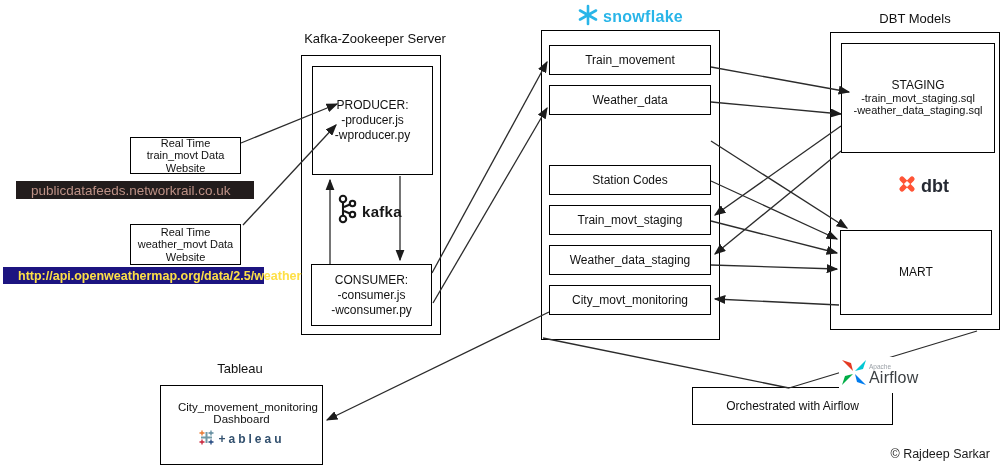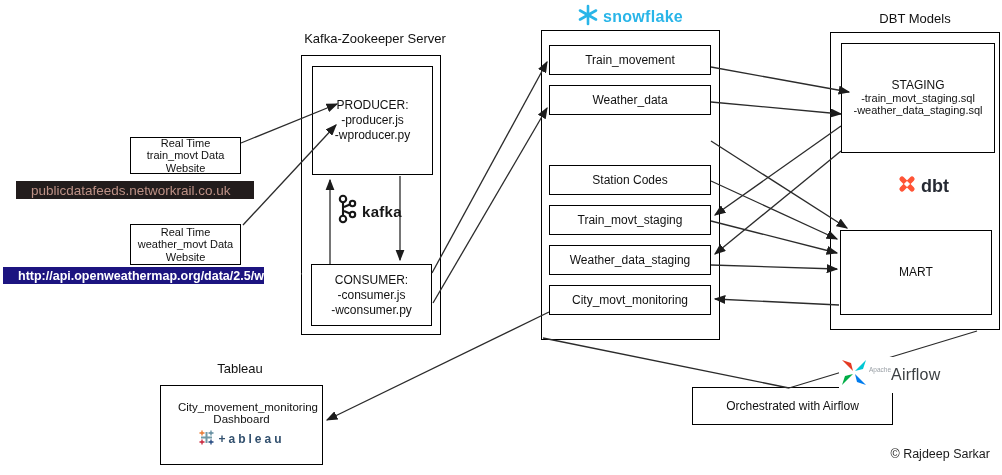--- a/index.html
+++ b/index.html
@@ -11,30 +11,30 @@
   .frame{position:absolute;border:1.6px solid #000;background:#fff;box-sizing:border-box;z-index:0;}
   .lbl{position:absolute;text-align:center;z-index:1;}
   .t12{font-size:12px;line-height:15px;}
   .t11{font-size:11px;line-height:12.5px;}
   .t13{font-size:13px;line-height:15px;}
   svg.wires{position:absolute;left:0;top:0;z-index:2;pointer-events:none;}
   .urlbar{position:absolute;box-sizing:border-box;display:flex;align-items:center;
           padding:0 15px;white-space:nowrap;z-index:1;}
   #url-rail{left:16px;top:181px;width:238px;height:18px;background:#221c1c;color:#bd9186;
             font-size:13.5px;}
-  #url-weather{left:3px;top:267px;width:261px;height:17px;background:#1c1480;color:#ffffff;
+  #url-weather{left:3px;top:267px;width:261px;height:17px;background:#1c1480;color:#fde047;
                font-weight:bold;font-size:12.5px;}
   .logo-row{position:absolute;display:flex;align-items:center;gap:4px;z-index:3;}
   .sf-text{color:#29b5e8;font-size:16px;font-weight:bold;letter-spacing:.3px;}
   .kafka-text{color:#161616;font-size:15px;font-weight:bold;letter-spacing:.3px;}
   .dbt-text{color:#262a33;font-size:18px;font-weight:bold;}
   .tab-text{color:#32506e;font-size:12px;letter-spacing:3px;font-weight:bold;}
   .airflow-wrap{position:absolute;left:839px;top:357px;width:92px;height:36px;background:#fff;
                 display:flex;align-items:center;z-index:3;}
-  .airflow-names{display:flex;flex-direction:row;line-height:1;}
+  .airflow-names{display:flex;flex-direction:column;line-height:1;}
   .airflow-apache{font-size:6.5px;color:#9aa0a6;}
   .airflow-name{font-size:16px;color:#3c4043;letter-spacing:.2px;}
   #credit{position:absolute;right:12px;top:447px;font-size:12.5px;color:#1b1b1b;z-index:1;}
 </style>
 </head>
 <body>
 
 <div id="canvas">
 
   <div class="box t11" style="left:130px;top:137px;width:111px;height:37px;">

